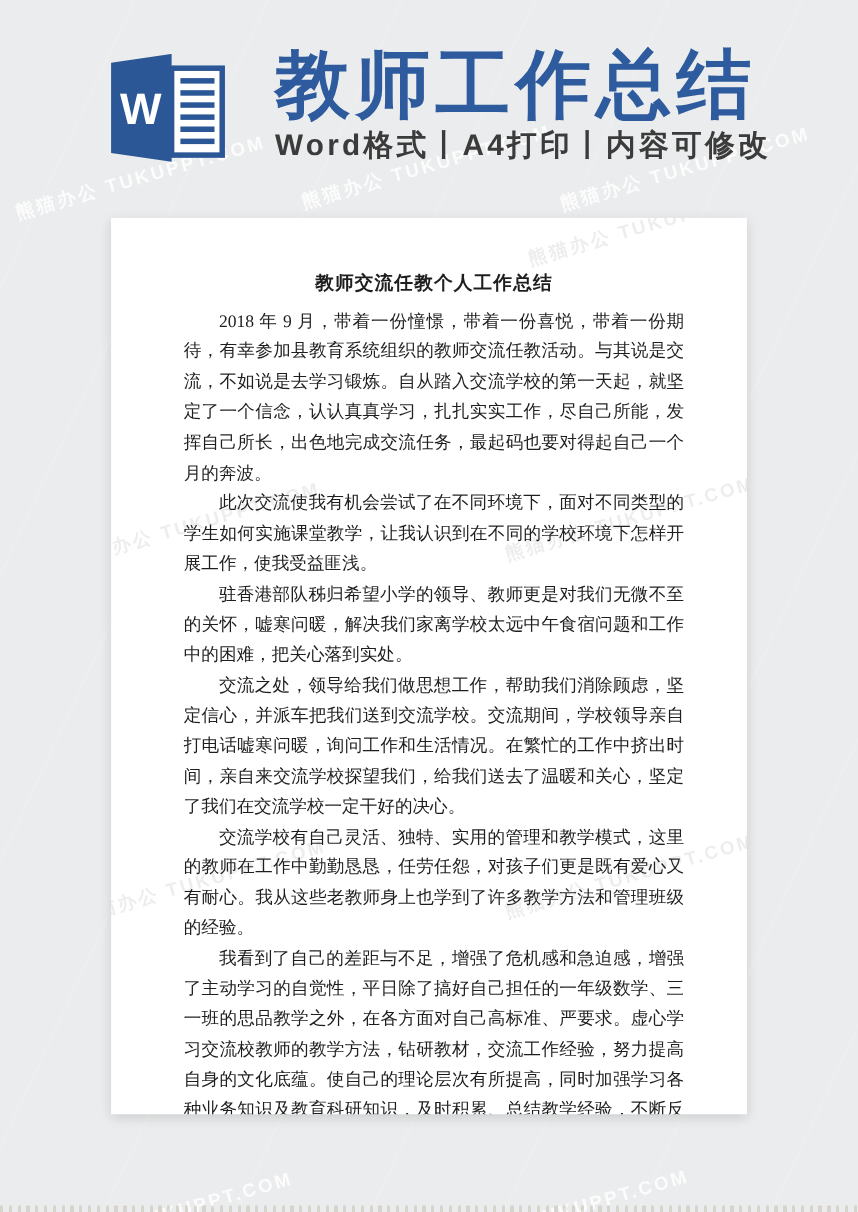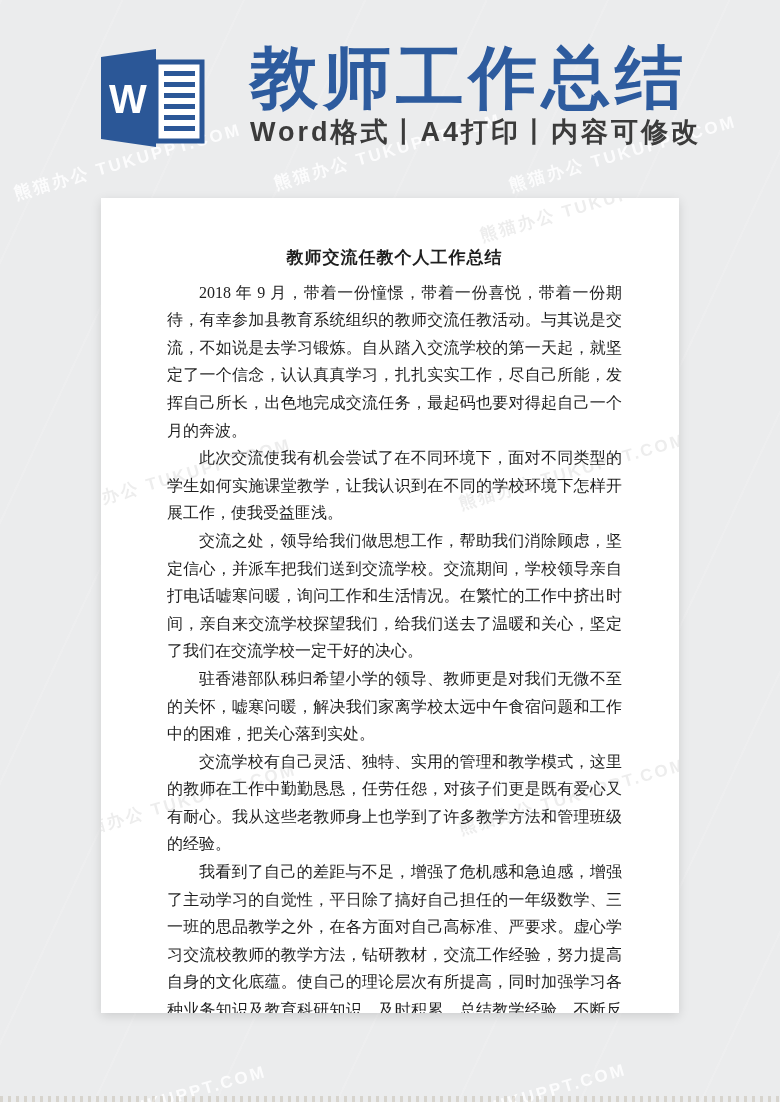--- a/index.html
+++ b/index.html
@@ -98,22 +98,22 @@
     <span class="wm wm-grey" style="left:354px; top:262px;">熊猫办公 TUKUPPT.COM</span>
     <span class="wm wm-grey" style="left:-36px; top:592px;">熊猫办公 TUKUPPT.COM</span>
     <span class="wm wm-grey" style="left:354px; top:587px;">熊猫办公 TUKUPPT.COM</span>
     <span class="wm wm-grey" style="left:375px; top:-6px;">熊猫办公 TUKUPPT.COM</span>
 
     <div class="doc-body">
       <div class="doc-title">教师交流任教个人工作总结</div>
       <div>
           <p class="doc-p">2018 年 9 月，带着一份憧憬，带着一份喜悦，带着一份期待，有幸参加县教育系统组织的教师交流任教活动。与其说是交流，不如说是去学习锻炼。自从踏入交流学校的第一天起，就坚定了一个信念，认认真真学习，扎扎实实工作，尽自己所能，发挥自己所长，出色地完成交流任务，最起码也要对得起自己一个月的奔波。</p>
           <p class="doc-p">此次交流使我有机会尝试了在不同环境下，面对不同类型的学生如何实施课堂教学，让我认识到在不同的学校环境下怎样开展工作，使我受益匪浅。</p>
+          <p class="doc-p">驻香港部队秭归希望小学的领导、教师更是对我们无微不至的关怀，嘘寒问暖，解决我们家离学校太远中午食宿问题和工作中的困难，把关心落到实处。</p>
           <p class="doc-p">交流之处，领导给我们做思想工作，帮助我们消除顾虑，坚定信心，并派车把我们送到交流学校。交流期间，学校领导亲自打电话嘘寒问暖，询问工作和生活情况。在繁忙的工作中挤出时间，亲自来交流学校探望我们，给我们送去了温暖和关心，坚定了我们在交流学校一定干好的决心。</p>
-          <p class="doc-p">驻香港部队秭归希望小学的领导、教师更是对我们无微不至的关怀，嘘寒问暖，解决我们家离学校太远中午食宿问题和工作中的困难，把关心落到实处。</p>
           <p class="doc-p">交流学校有自己灵活、独特、实用的管理和教学模式，这里的教师在工作中勤勤恳恳，任劳任怨，对孩子们更是既有爱心又有耐心。我从这些老教师身上也学到了许多教学方法和管理班级的经验。</p>
           <p class="doc-p">我看到了自己的差距与不足，增强了危机感和急迫感，增强了主动学习的自觉性，平日除了搞好自己担任的一年级数学、三一班的思品教学之外，在各方面对自己高标准、严要求。虚心学习交流校教师的教学方法，钻研教材，交流工作经验，努力提高自身的文化底蕴。使自己的理论层次有所提高，同时加强学习各种业务知识及教育科研知识，及时积累、总结教学经验，不断反思，从而提高自身的执教水平。</p>
         </div>
     </div>
   </div>
 
   <div class="next-edge"></div>
 </div>
 
 </body></html>

